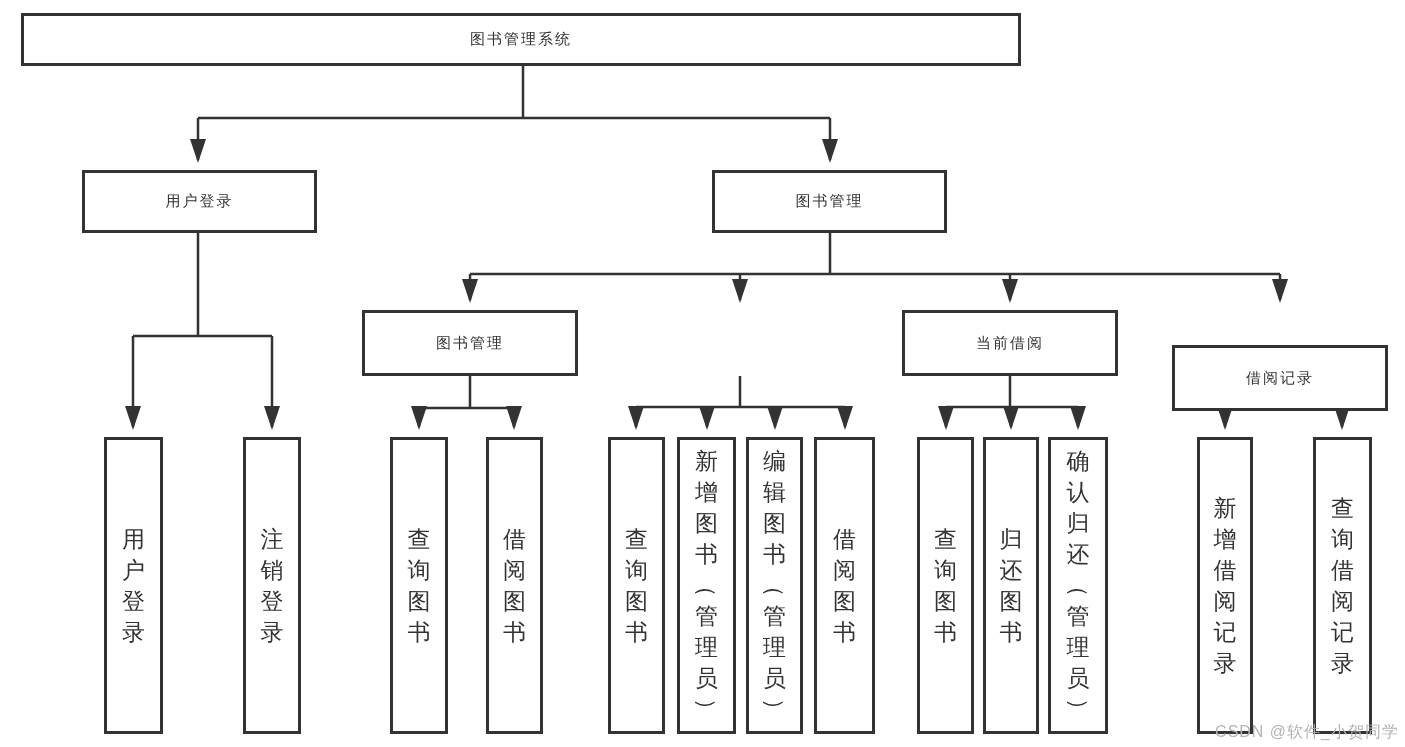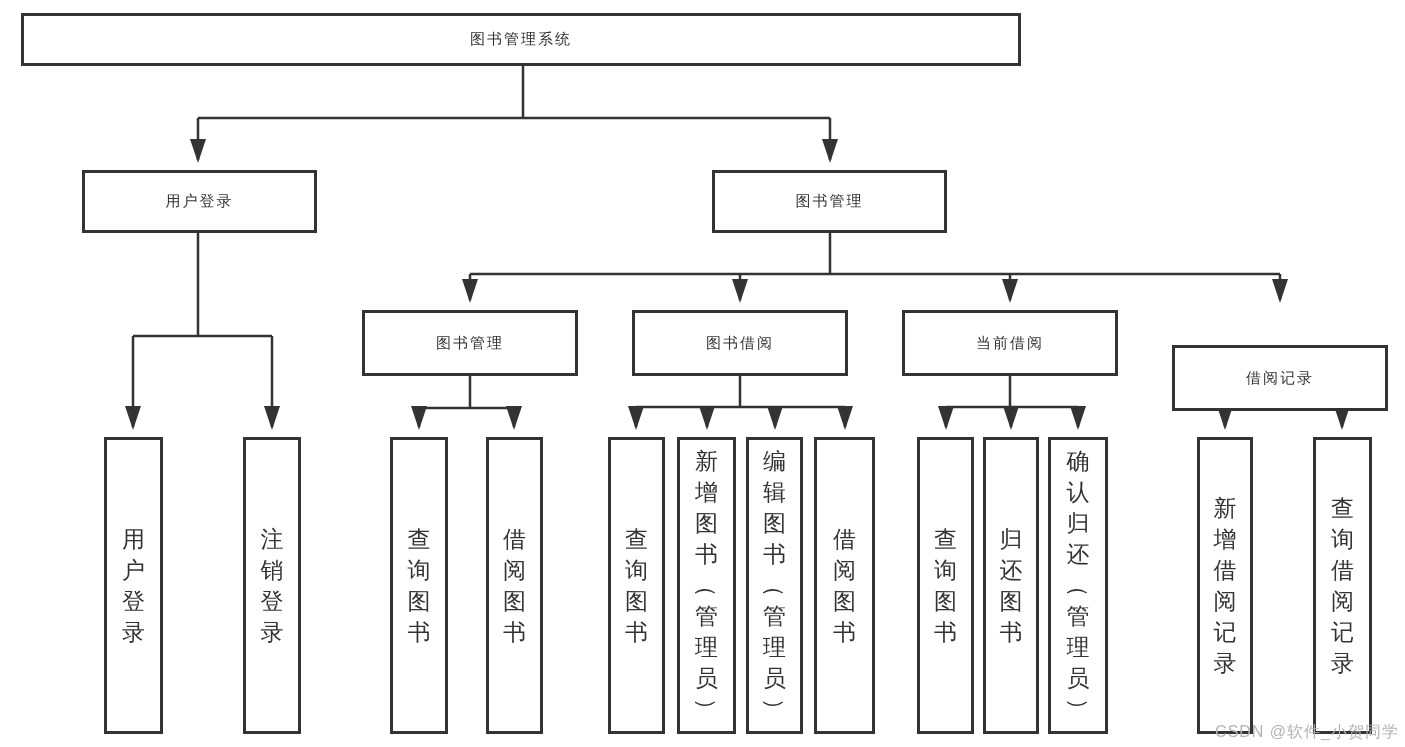--- a/index.html
+++ b/index.html
@@ -95,23 +95,20 @@
   <div class="node l2a">
     <span>用户登录</span>
   </div>
   <div class="node l2b">
     <span>图书管理</span>
   </div>
 
   <div class="node l3 l3a">
     <span>图书管理</span>
   </div>
-  <div class="node l3 l3b">
-    <span>图书借阅</span>
-  </div>
   <div class="node l3 l3c">
     <span>当前借阅</span>
   </div>
   <div class="node l3 l3d">
     <span>借阅记录</span>
   </div>
 
   <div class="leaf lf1">
     <div class="vtext">
         <div class="vchar">用</div>

